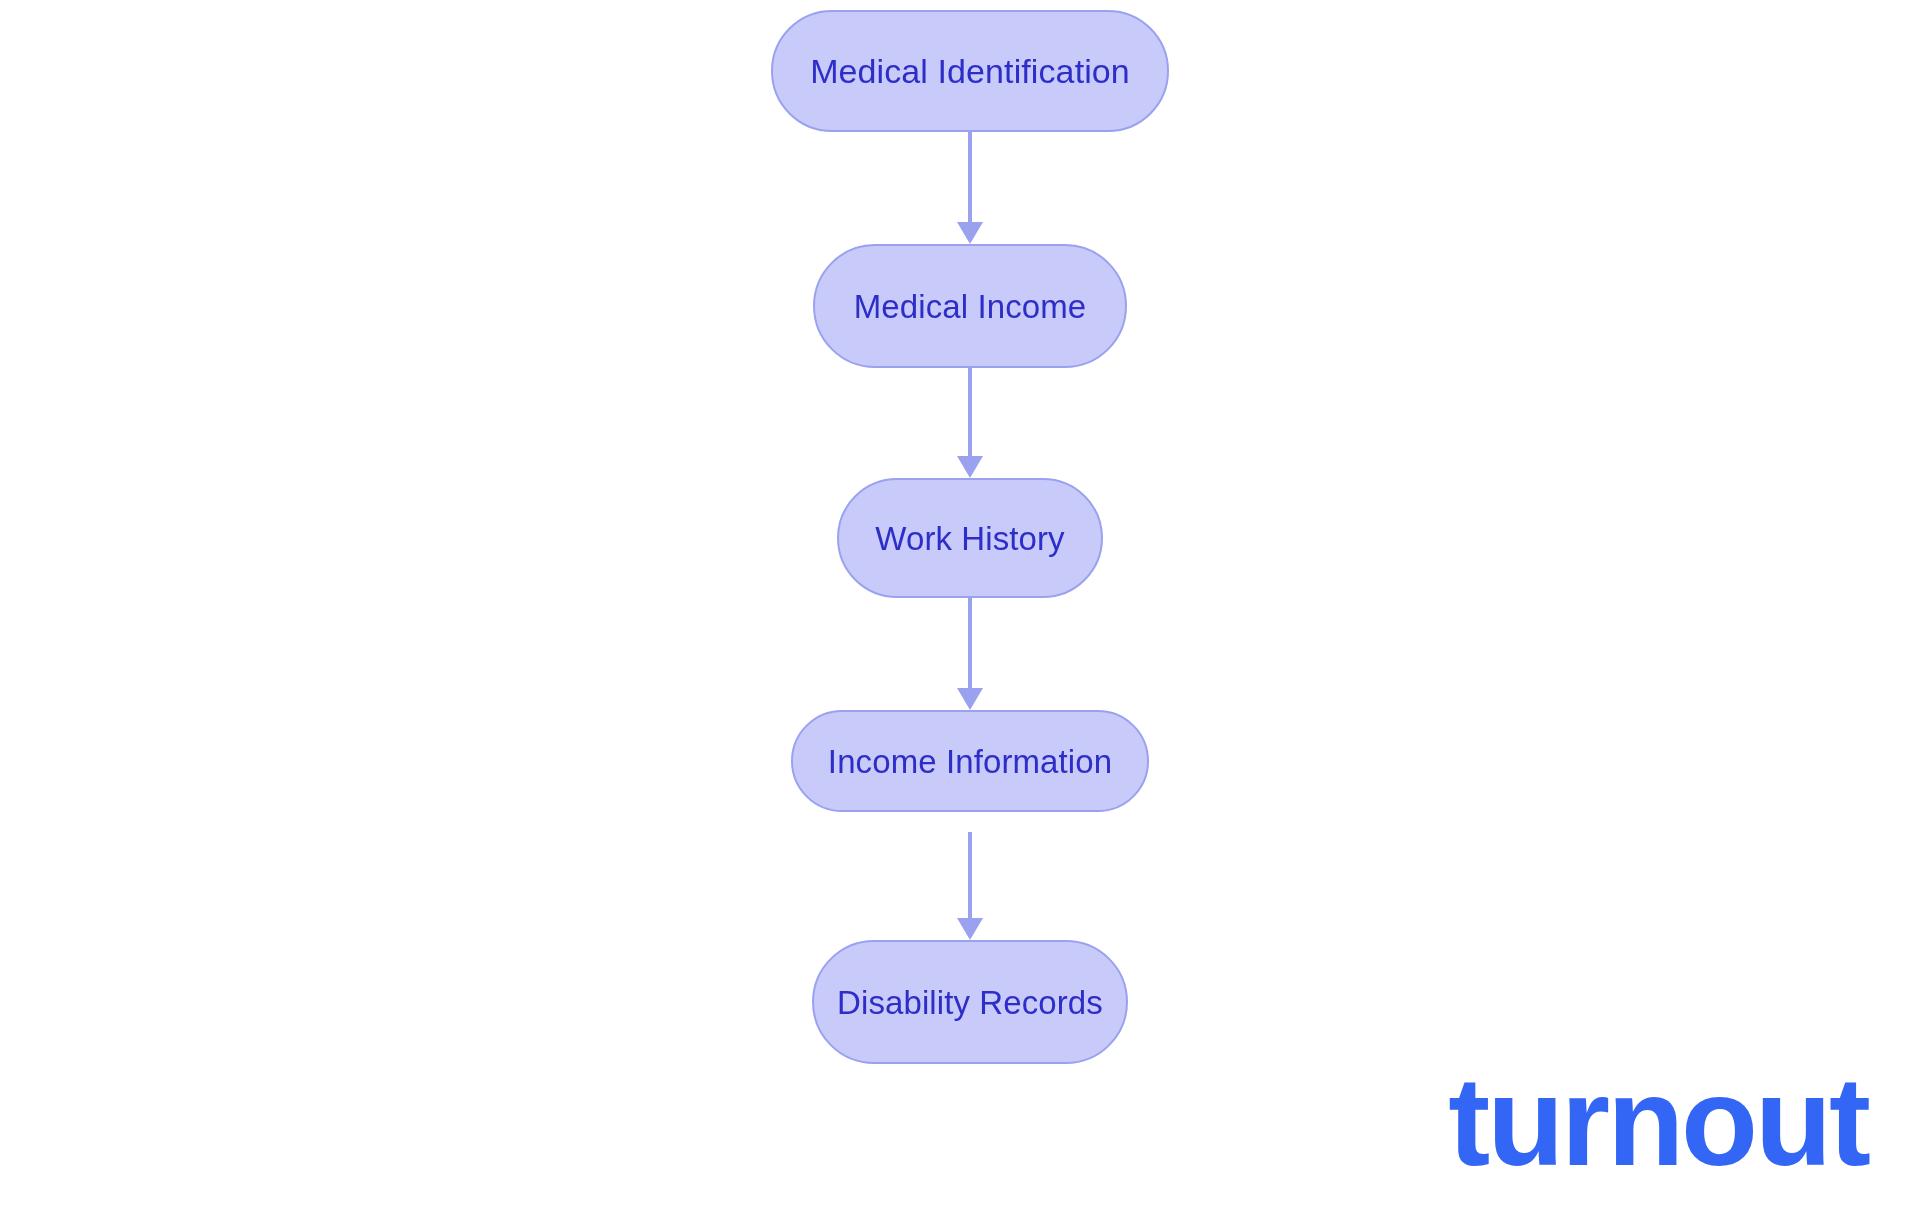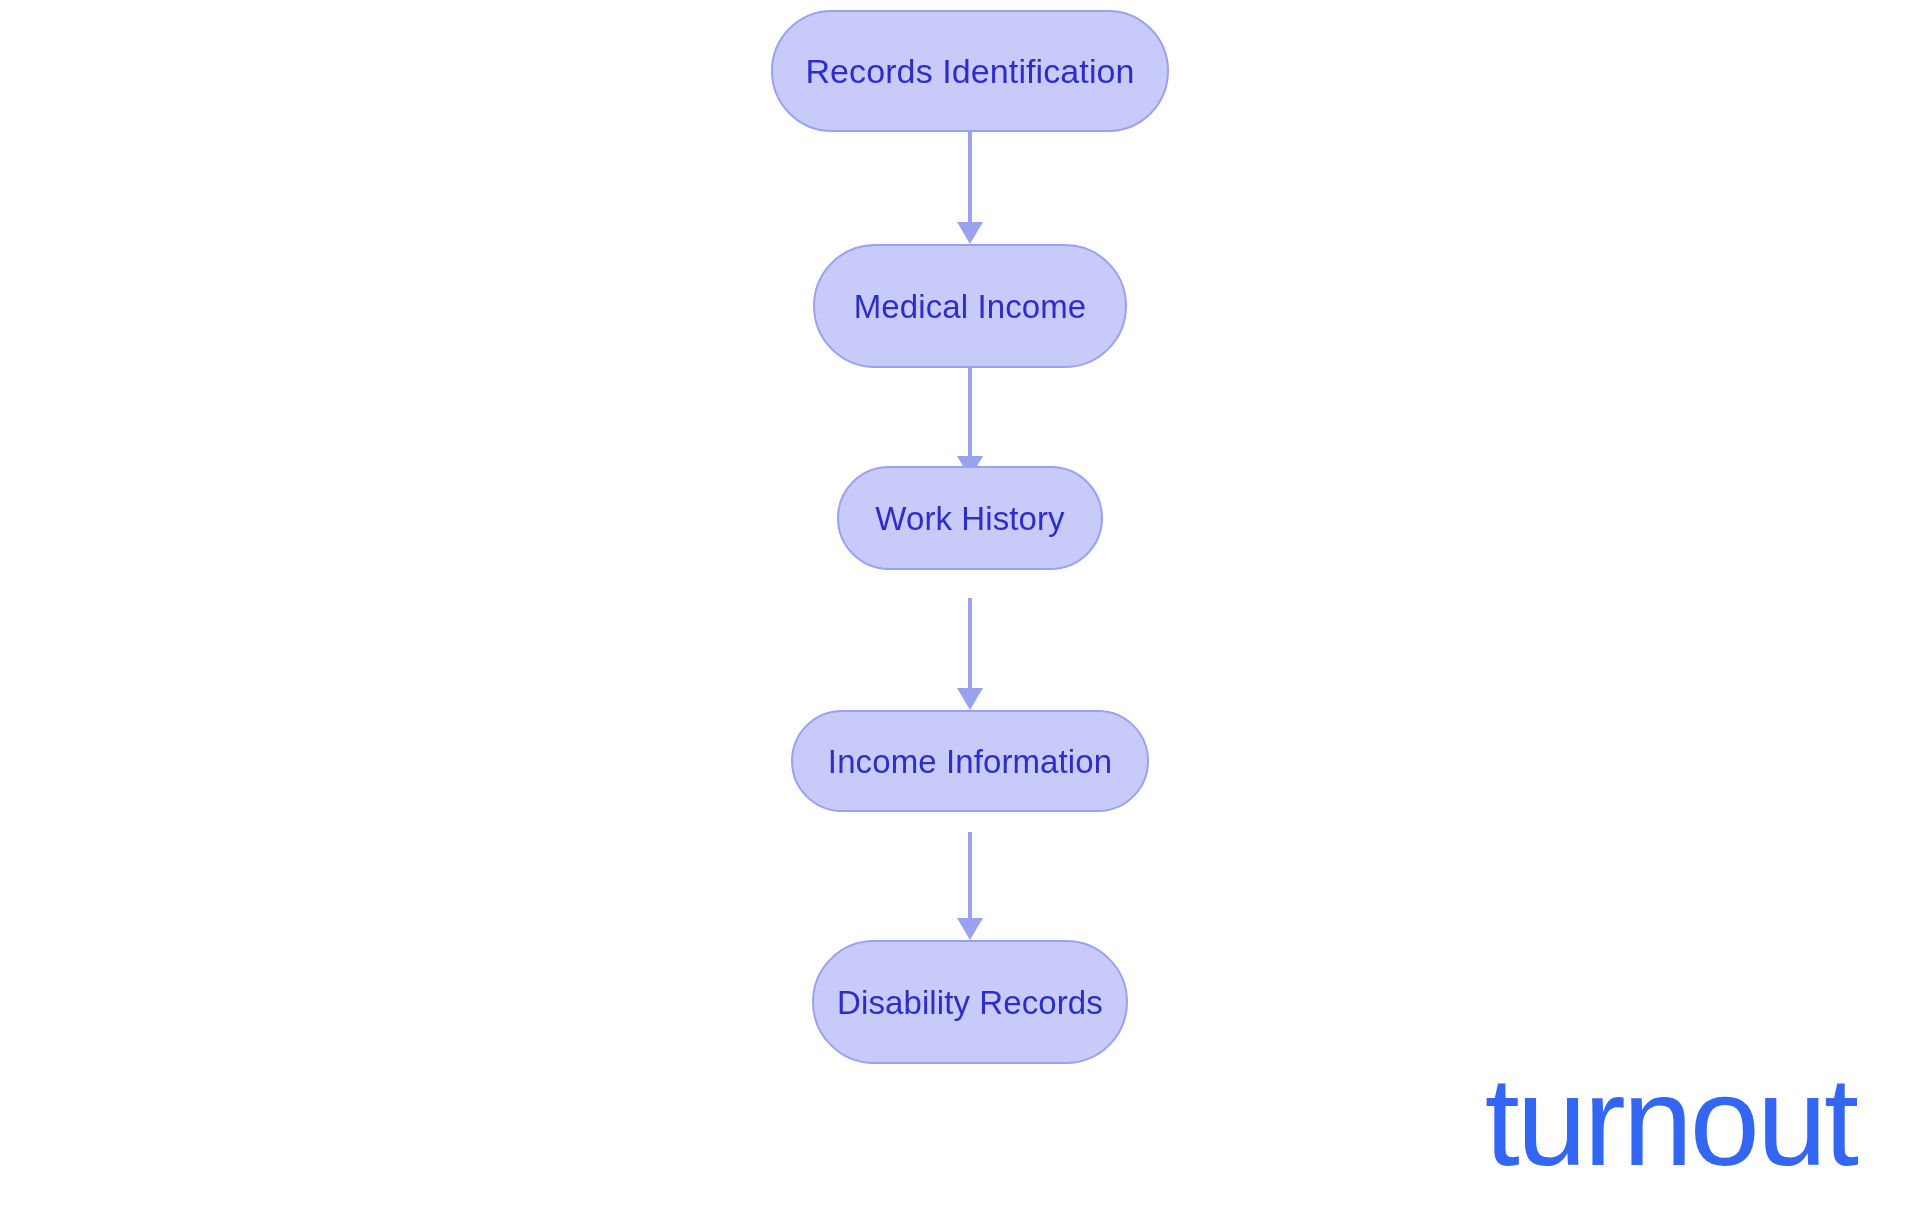--- a/index.html
+++ b/index.html
@@ -44,21 +44,21 @@
     line-height: 1;
   }
 
   
   #node-0 { left: 970px; top: 10px;   width: 398px; height: 122px; }
   #node-0 .node-label { font-size: 34px; }
 
   #node-1 { left: 970px; top: 244px;  width: 314px; height: 124px; }
   #node-1 .node-label { font-size: 33px; }
 
-  #node-2 { left: 970px; top: 466px;  width: 266px; height: 104px; }
+  #node-2 { left: 970px; top: 478px;  width: 266px; height: 120px; }
   #node-2 .node-label { font-size: 33px; }
 
   #node-3 { left: 970px; top: 710px;  width: 358px; height: 102px; }
   #node-3 .node-label { font-size: 33px; }
 
   #node-4 { left: 970px; top: 940px;  width: 316px; height: 124px; }
   #node-4 .node-label { font-size: 33px; }
 
   
   .edge {
@@ -95,38 +95,38 @@
 
   #edge-2 { top: 598px; height: 112px; }
   #edge-2 .edge-line { height: 90px; }
 
   #edge-3 { top: 832px; height: 108px; }
   #edge-3 .edge-line { height: 86px; }
 
   
   #brand-logo {
     position: absolute;
-    right: 64px;
+    right: 52px;
     bottom: 30px;
     color: var(--brand-color, #3366f5);
     font-family: "Liberation Sans", sans-serif;
-    font-weight: 400;
+    font-weight: 700;
     font-size: 126px;
     line-height: 1;
     letter-spacing: -3px;
     user-select: none;
   }
 </style>
 </head>
 <body style="background: rgb(255, 255, 255);">
 
 <div id="canvas">
 
   <div class="node" id="node-0">
-    <span class="node-label">Records Identification</span>
+    <span class="node-label">Medical Identification</span>
   </div>
 
   <div class="edge" id="edge-0">
     <div class="edge-line"></div>
     <div class="edge-head"></div>
   </div>
 
   <div class="node" id="node-1">
     <span class="node-label">Medical Income</span>
   </div>

